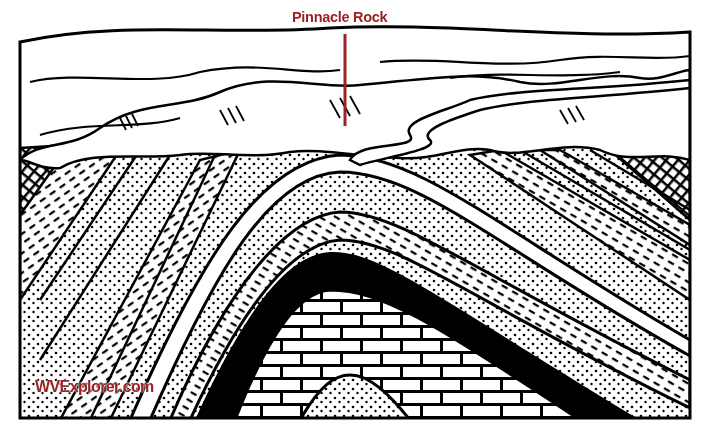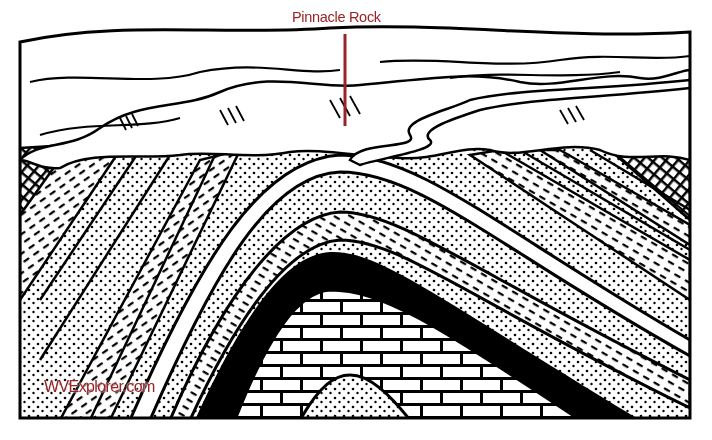--- a/index.html
+++ b/index.html
@@ -1,20 +1,20 @@
 <!DOCTYPE html>
 <html><head>
 <meta charset="utf-8">
 <style>
   html,body{margin:0;padding:0;background:#fff;}
   body{width:712px;height:440px;position:relative;overflow:hidden;font-family:"Liberation Sans",sans-serif;}
   svg{position:absolute;left:0;top:0;}
-  .lbl{position:absolute;font-family:"Liberation Sans",sans-serif;font-weight:normal;color:#9b2226;}
+  .lbl{position:absolute;font-family:"Liberation Sans",sans-serif;font-weight:bold;color:#9b2226;}
   #title-label{left:292px;top:9px;font-size:14.5px;letter-spacing:-0.3px;}
-  #watermark{left:35px;top:378px;font-size:16px;letter-spacing:-0.6px;text-shadow:0 0 2px #fff,0 0 2px #fff;margin-left:9px;}
+  #watermark{left:35px;top:378px;font-size:16px;letter-spacing:-0.6px;text-shadow:0 0 2px #fff,0 0 2px #fff;}
 </style>
 </head>
 <body>
 
 <svg width="712" height="440" viewBox="0 0 712 440">
   <defs>
     <pattern id="dots" width="9" height="9" patternUnits="userSpaceOnUse">
       <rect width="9" height="9" fill="#fff"></rect>
       <circle cx="2" cy="2" r="1.3" fill="#000"></circle>
       <circle cx="6.5" cy="6" r="1.2" fill="#000"></circle>

